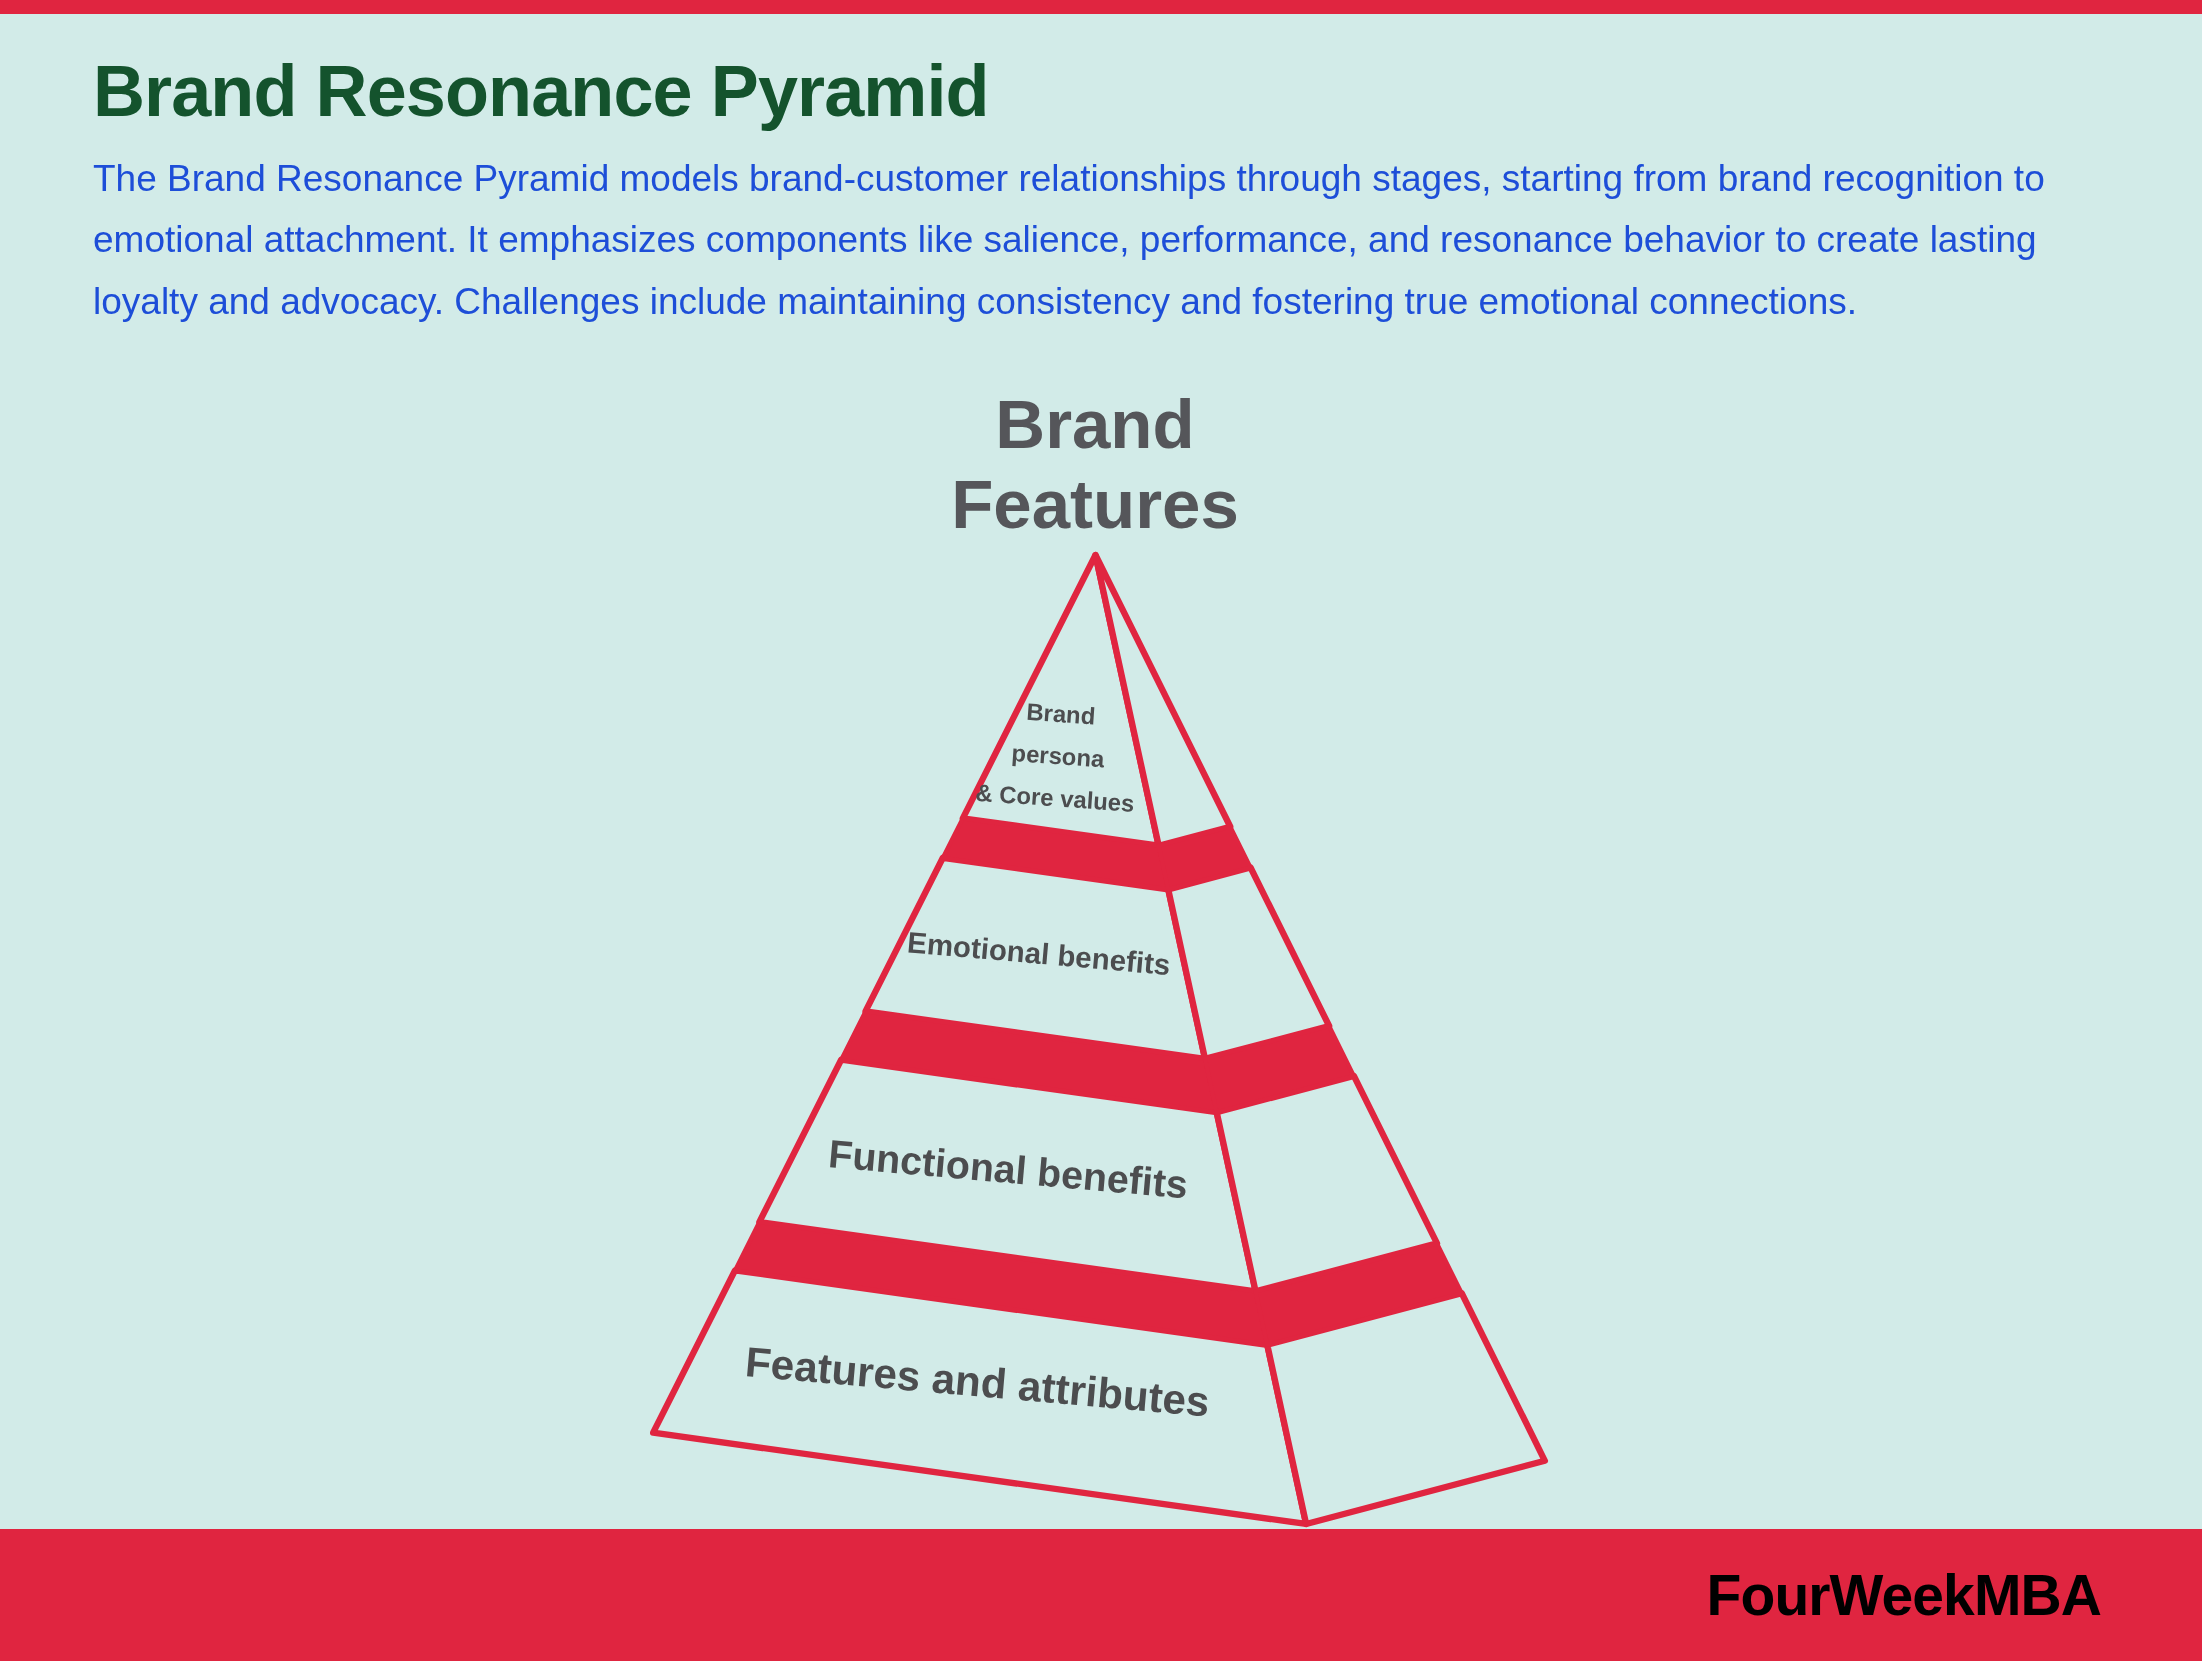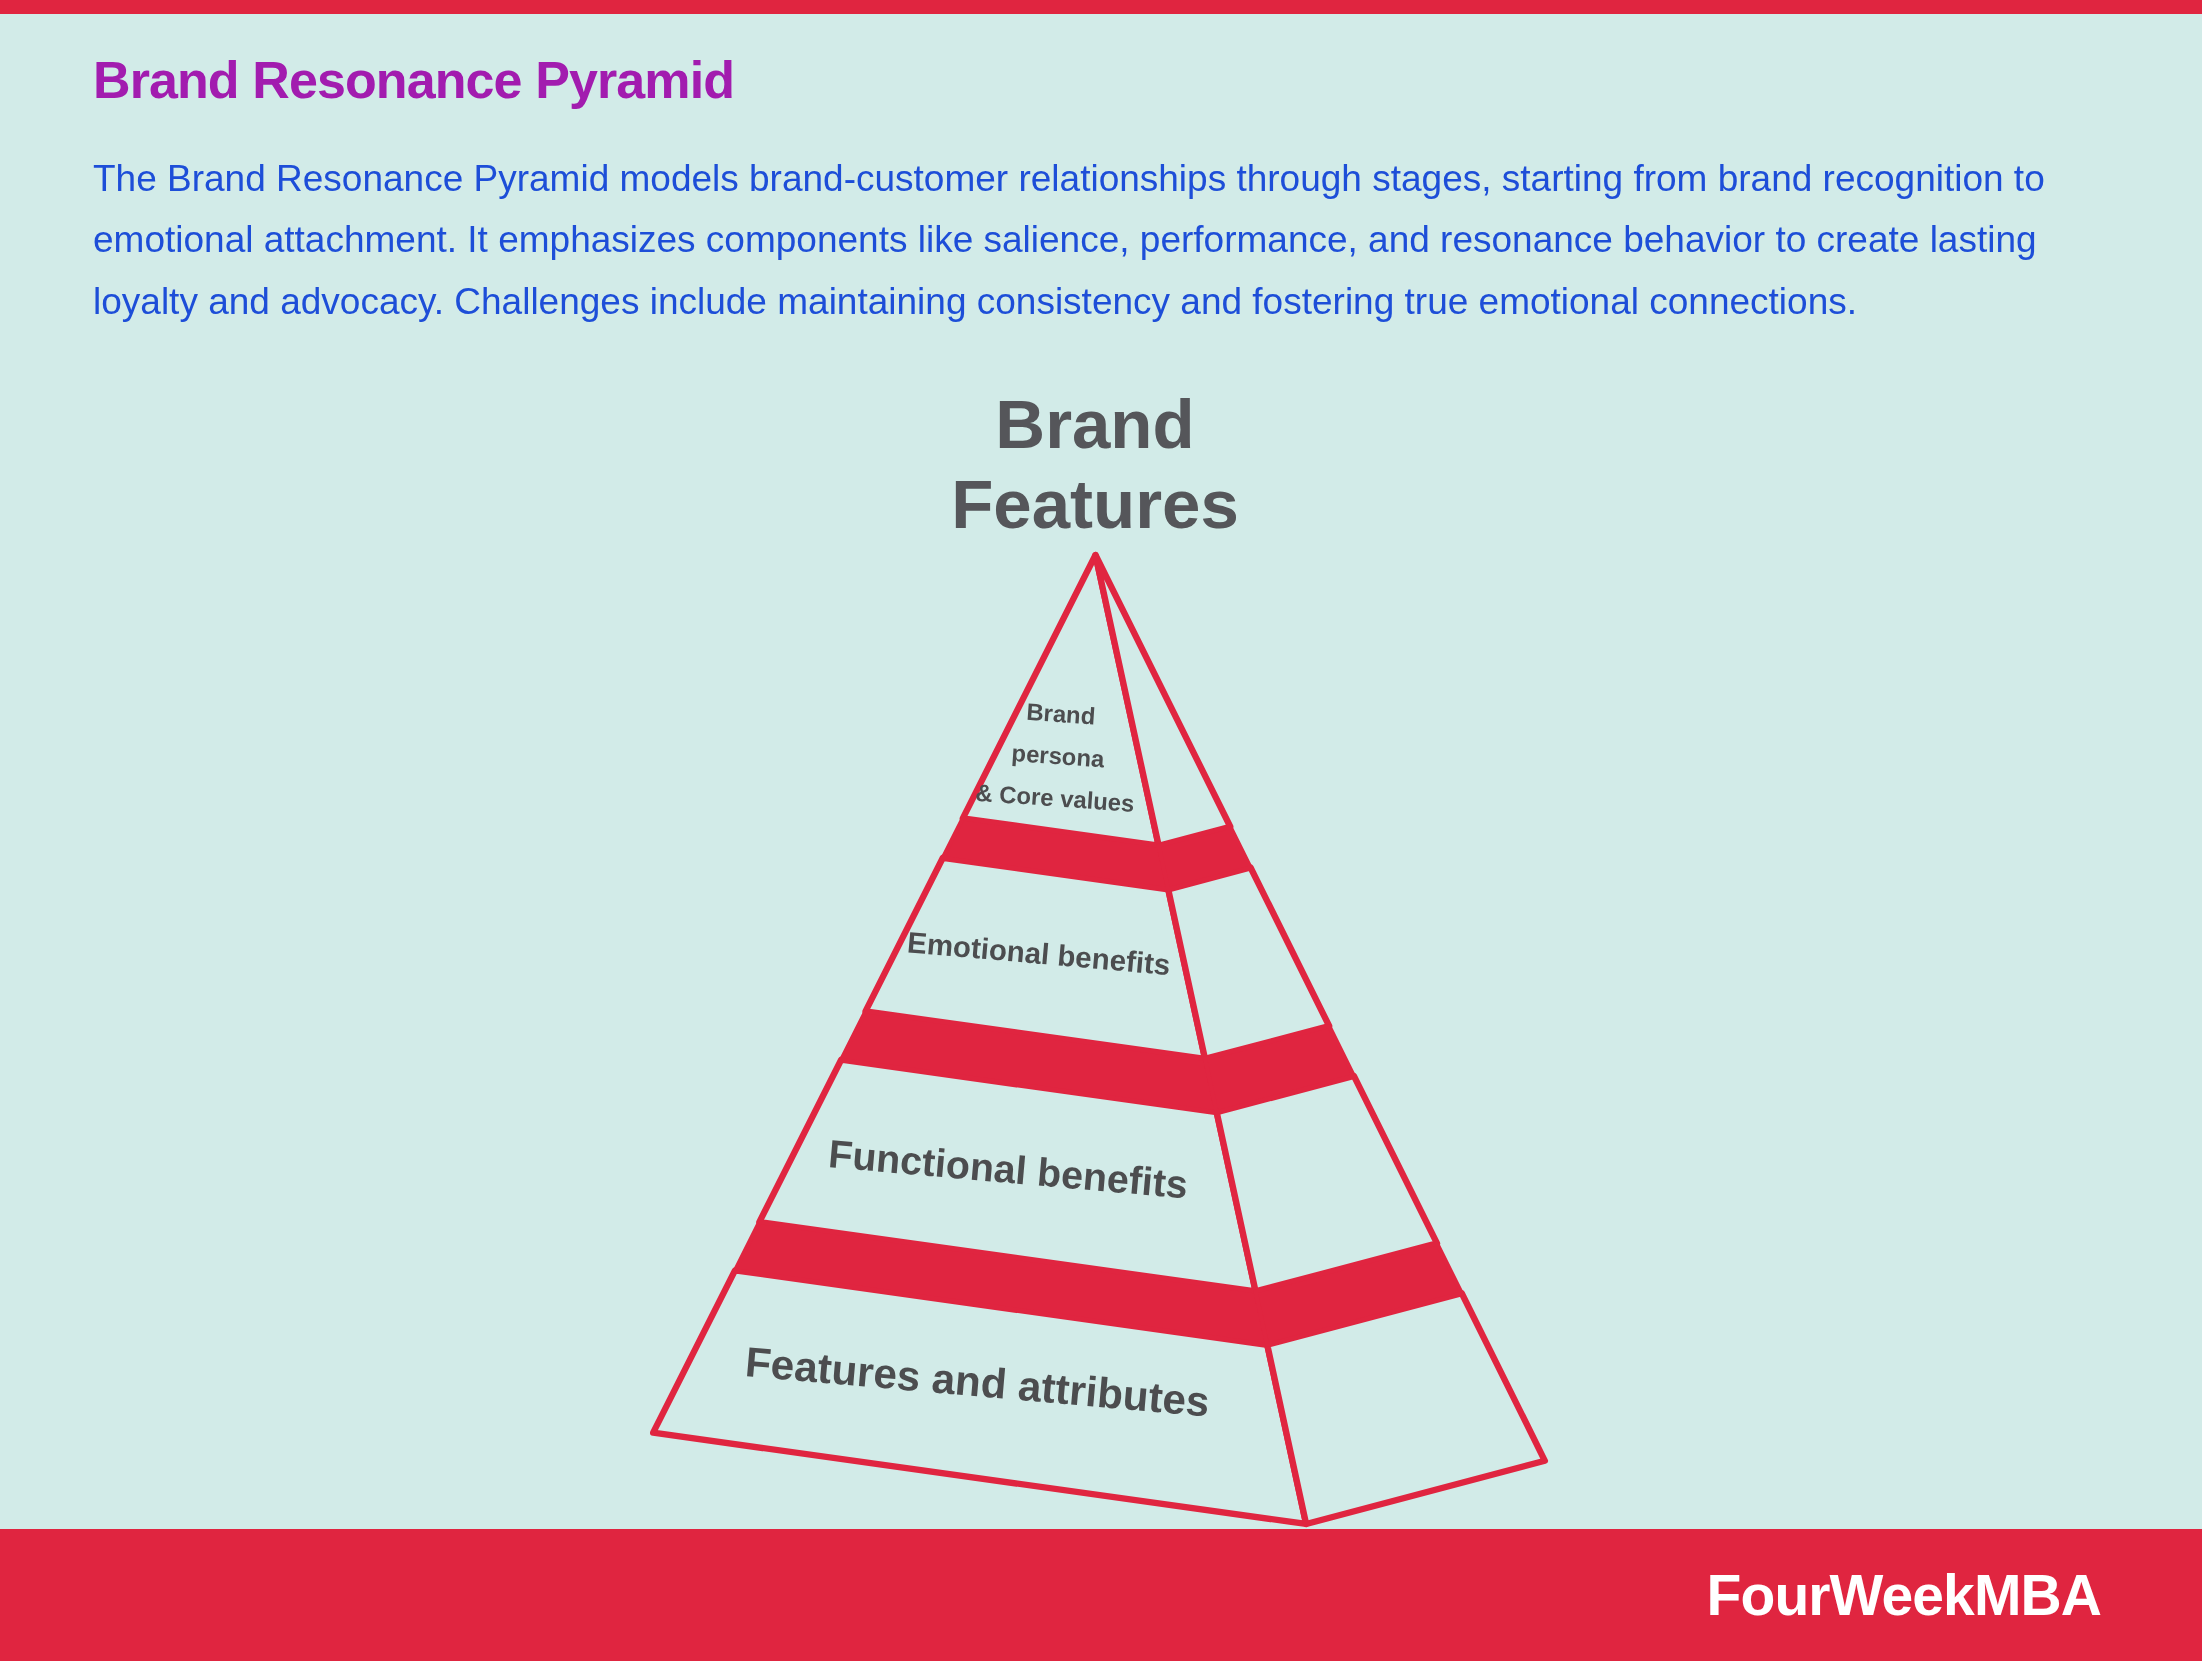--- a/index.html
+++ b/index.html
@@ -17,24 +17,24 @@
   }
   .top-bar {
     position: absolute;
     left: 0; top: 0;
     width: 100%; height: 13.8px;
     background: #e02540;
   }
   .title {
     position: absolute;
     left: 93px; top: 50px;
-    font-size: 52px;
+    font-size: 72px;
     font-weight: 800;
     letter-spacing: -0.9px;
-    color: #a21caf;
+    color: #14532d;
     margin: 0;
   }
   .description {
     position: absolute;
     left: 93px; top: 148px;
     width: 2018px;
     font-size: 37px;
     line-height: 1.66;
     color: #1d4ed8;
     margin: 0;
@@ -79,21 +79,21 @@
   .footer {
     position: absolute;
     left: 0; bottom: 0;
     width: 100%; height: 132px;
     background: #e02540;
     display: flex;
     align-items: center;
     justify-content: flex-end;
   }
   .footer-brand {
-    color: #ffffff;
+    color: #000000;
     font-size: 57px;
     font-weight: 800;
     margin-right: 102px;
     letter-spacing: -0.9px;
   }
 </style>
 </head>
 <body>
 
 <div class="page">

